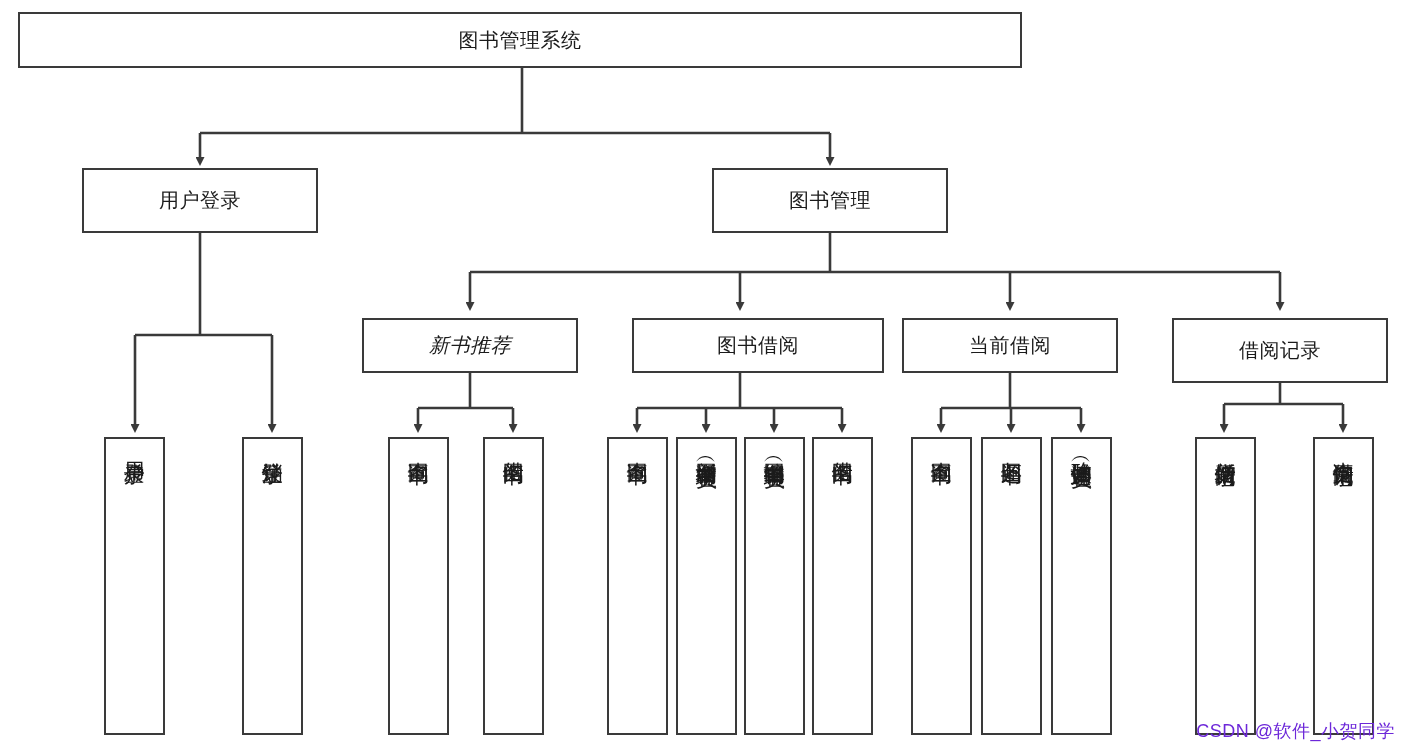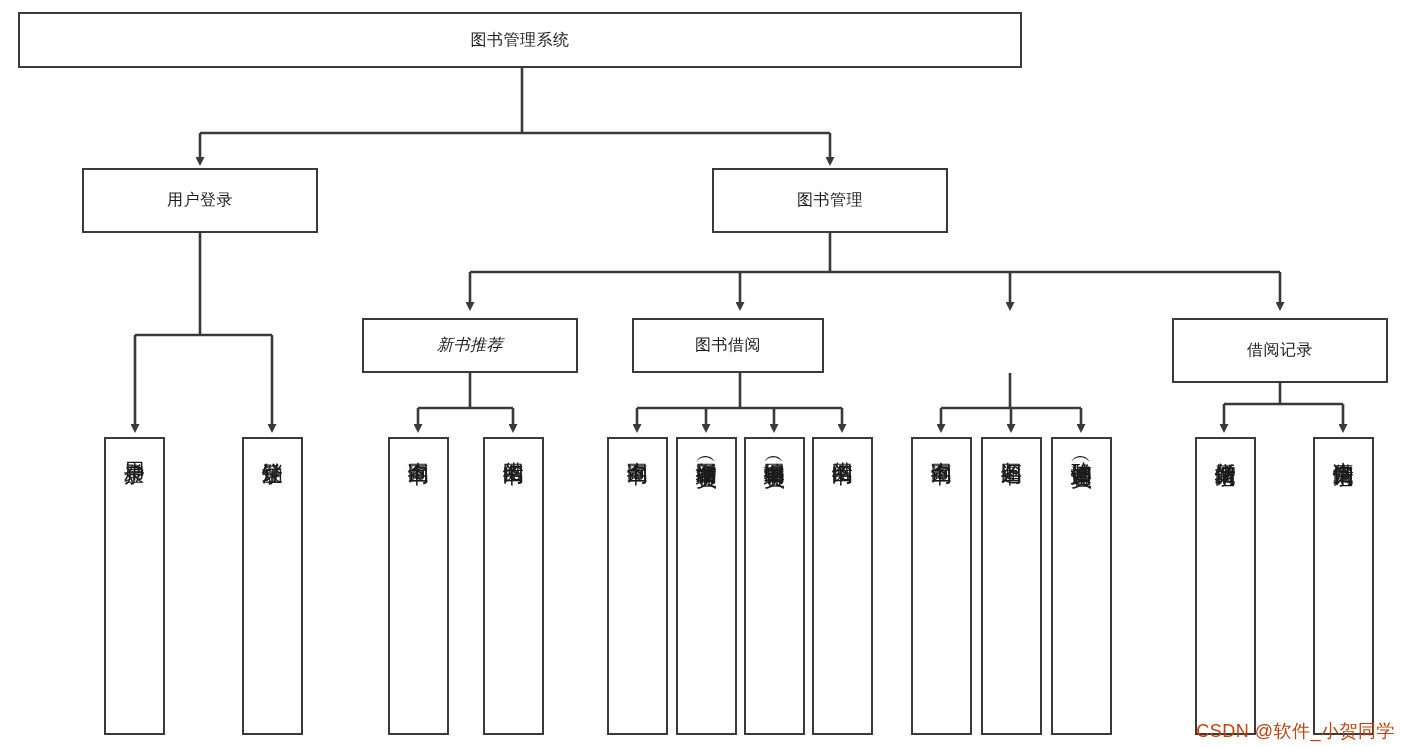--- a/index.html
+++ b/index.html
@@ -34,41 +34,41 @@
     justify-content: center;
     color: #1b1b1b;
   }
   .node-label {
     display: block;
     text-align: center;
     line-height: 1.14;
     letter-spacing: 0.5px;
   }
   .node.horizontal .node-label {
-    font-size: 16px;
+    font-size: 20px;
   }
   .node.vertical {
     align-items: flex-start;
     justify-content: center;
     padding-top: 6px;
   }
   .node.vertical .node-label {
     writing-mode: vertical-rl;
     text-orientation: upright;
     font-size: 21px;
     line-height: 1.12;
     letter-spacing: 1px;
     white-space: nowrap;
   }
   .watermark {
     position: absolute;
     right: 10px;
     bottom: 4px;
     font-size: 18px;
-    color: #c2410c;
+    color: #6d28d9;
     letter-spacing: 0.5px;
     white-space: nowrap;
     pointer-events: none;
   }
 </style>
 </head>
 <body>
 
 <div id="canvas">
 
@@ -130,22 +130,25 @@
   <div class="node horizontal" style="left:82px; top:168px; width:236px; height:65px;">
     <span class="node-label">用户登录</span>
   </div>
   <div class="node horizontal" style="left:712px; top:168px; width:236px; height:65px;">
     <span class="node-label">图书管理</span>
   </div>
 
   <div class="node horizontal" style="left:362px; top:318px; width:216px; height:55px;font-style:italic;">
     <span class="node-label">新书推荐</span>
   </div>
-  <div class="node horizontal" style="left:632px; top:318px; width:192px; height:55px;">
+  <div class="node horizontal" style="left:632px; top:318px; width:252px; height:55px;">
     <span class="node-label">图书借阅</span>
+  </div>
+  <div class="node horizontal" style="left:902px; top:318px; width:216px; height:55px;">
+    <span class="node-label">当前借阅</span>
   </div>
   <div class="node horizontal" style="left:1172px; top:318px; width:216px; height:65px;">
     <span class="node-label">借阅记录</span>
   </div>
 
   <div class="node vertical" style="left:104px; top:437px; width:61px; height:298px;">
     <span class="node-label">用户登录</span>
   </div>
   <div class="node vertical" style="left:242px; top:437px; width:61px; height:298px;">
     <span class="node-label">注销登录</span>

